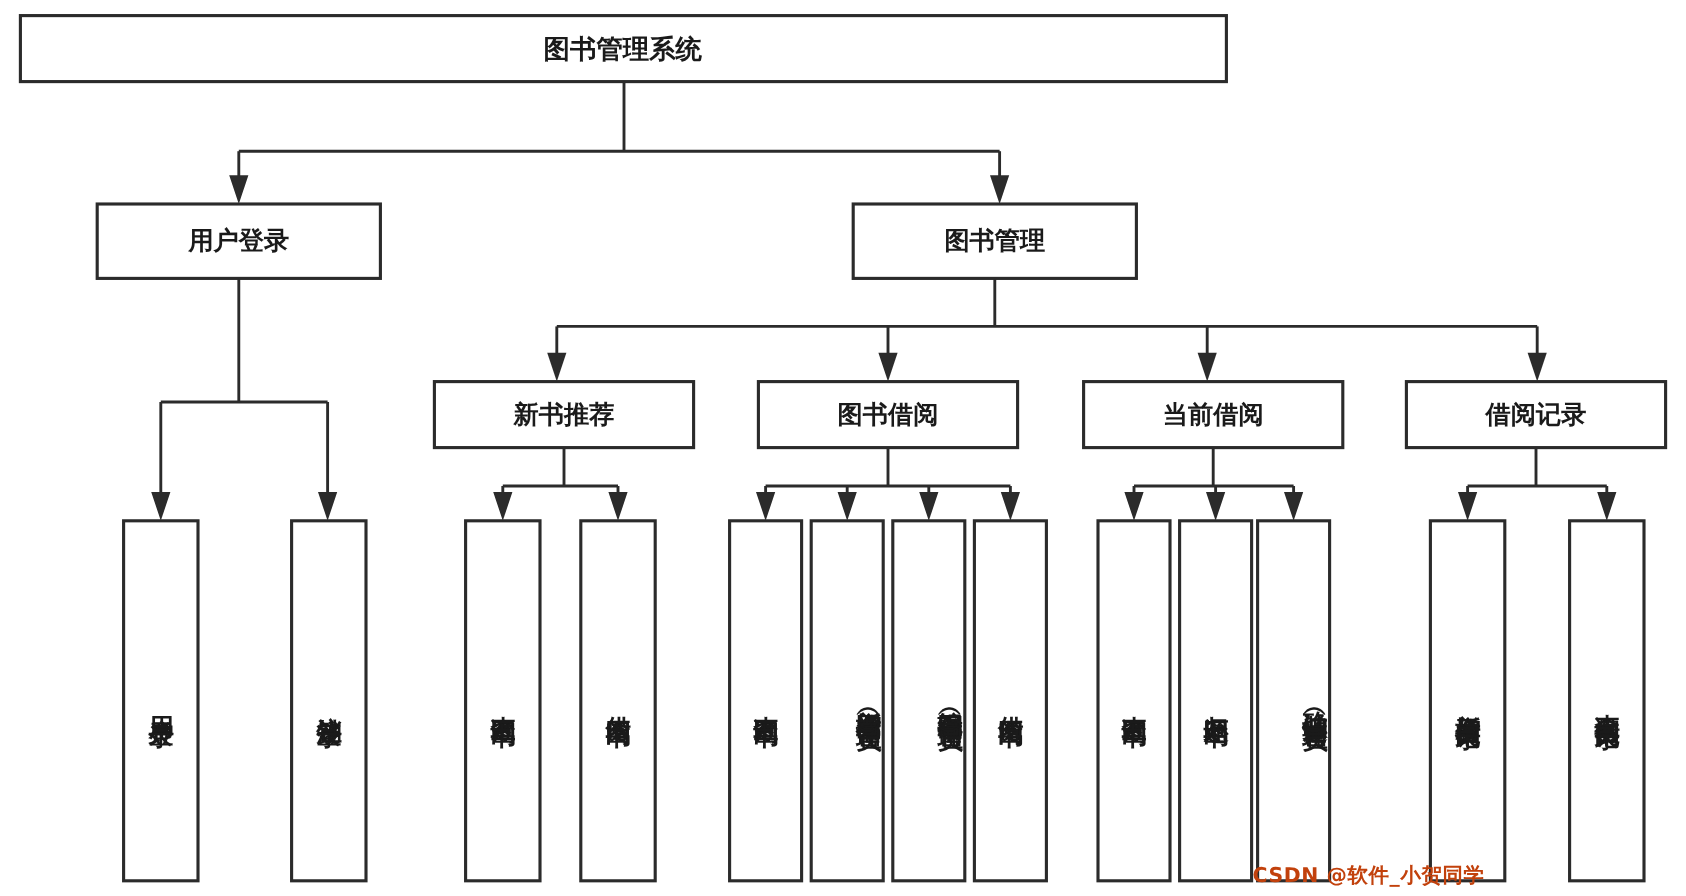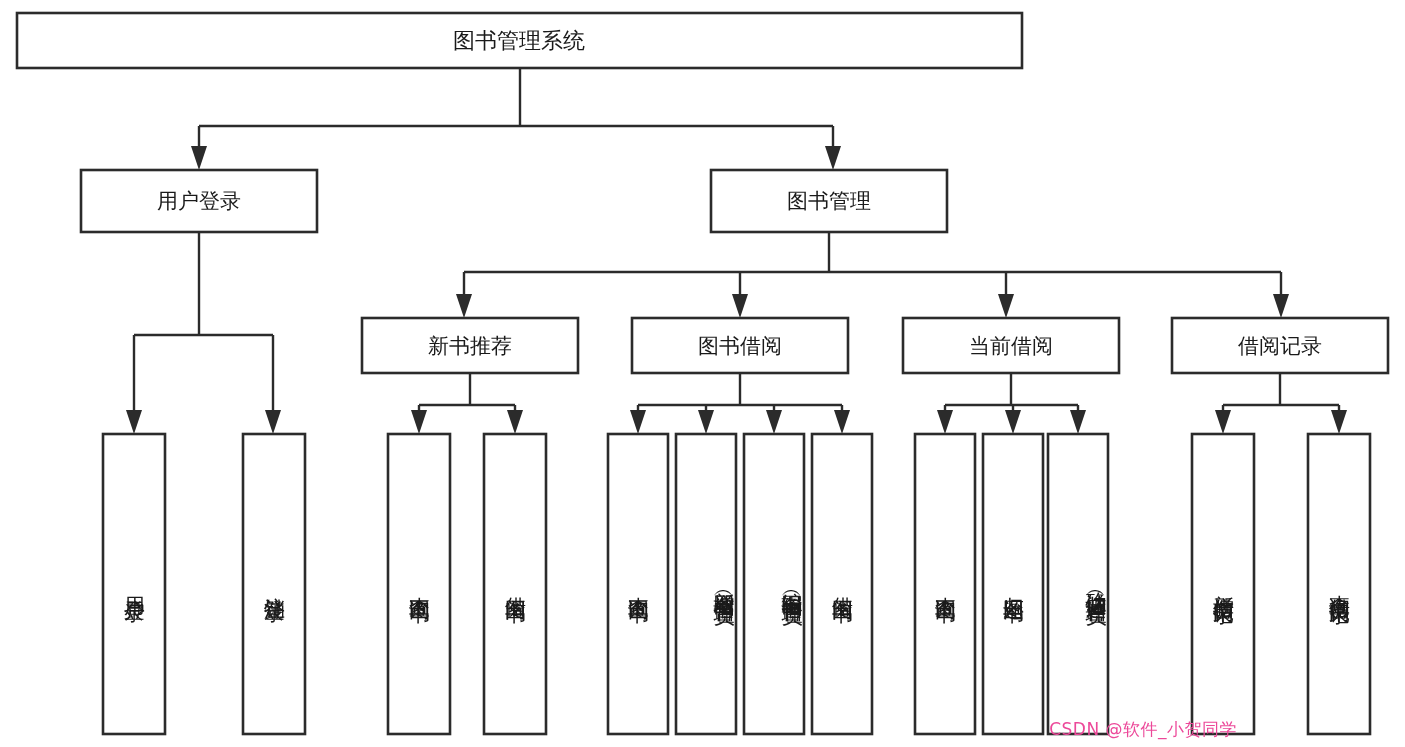--- a/index.html
+++ b/index.html
@@ -11,20 +11,21 @@
     width: 1405px;
     height: 747px;
     overflow: hidden;
     font-family: "DejaVu Sans", "Liberation Sans", sans-serif;
   }
   #diagram-root {
     position: relative;
     width: 1245px;
     height: 747px;
     background: #ffffff;
+    font-weight: bold;
   }
   svg#tree-canvas {
     position: absolute;
     left: 0;
     top: 0;
     width: 1405px;
     height: 747px;
     display: block;
   }
   .node-box {
@@ -71,21 +72,21 @@
     align-items: center;
     justify-content: center;
     pointer-events: none;
   }
   .watermark {
     position: absolute;
     right: 8px;
     bottom: 6px;
     font-family: "DejaVu Sans", "Liberation Sans", sans-serif;
     font-size: 17px;
-    color: #ec4899;
+    color: #c2410c;
     letter-spacing: 0.5px;
     white-space: nowrap;
   }
 </style>
 </head>
 <body>
 
 <div id="diagram-root">
 
   <svg id="tree-canvas" viewBox="0 0 1405 747">

